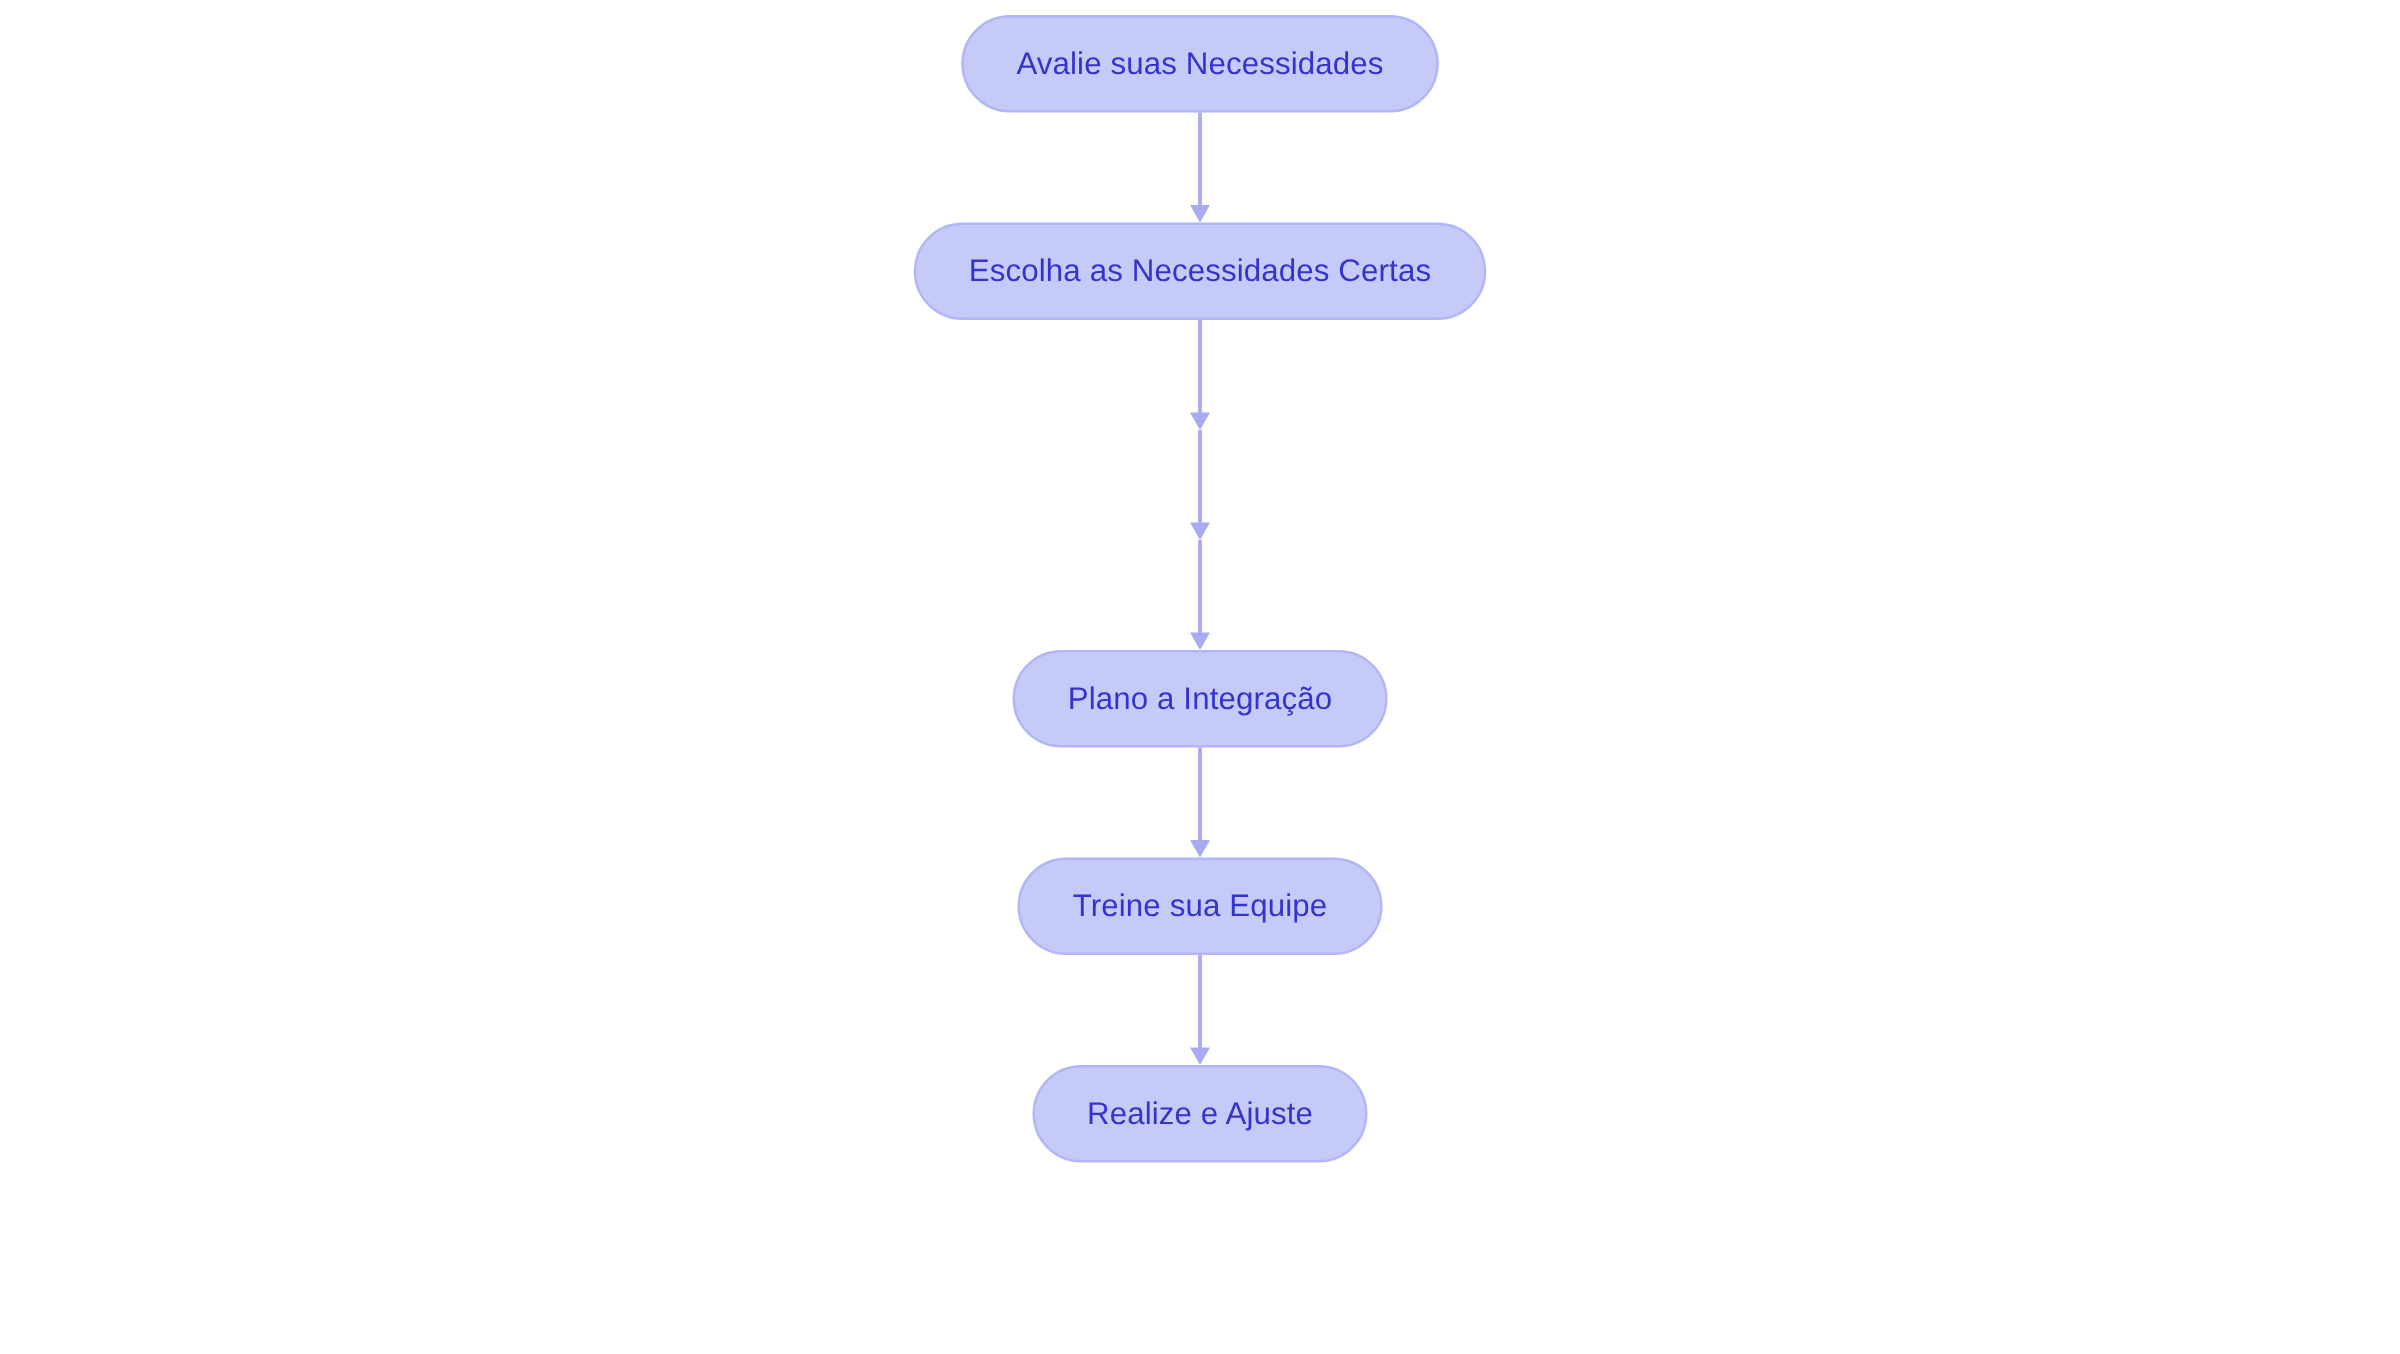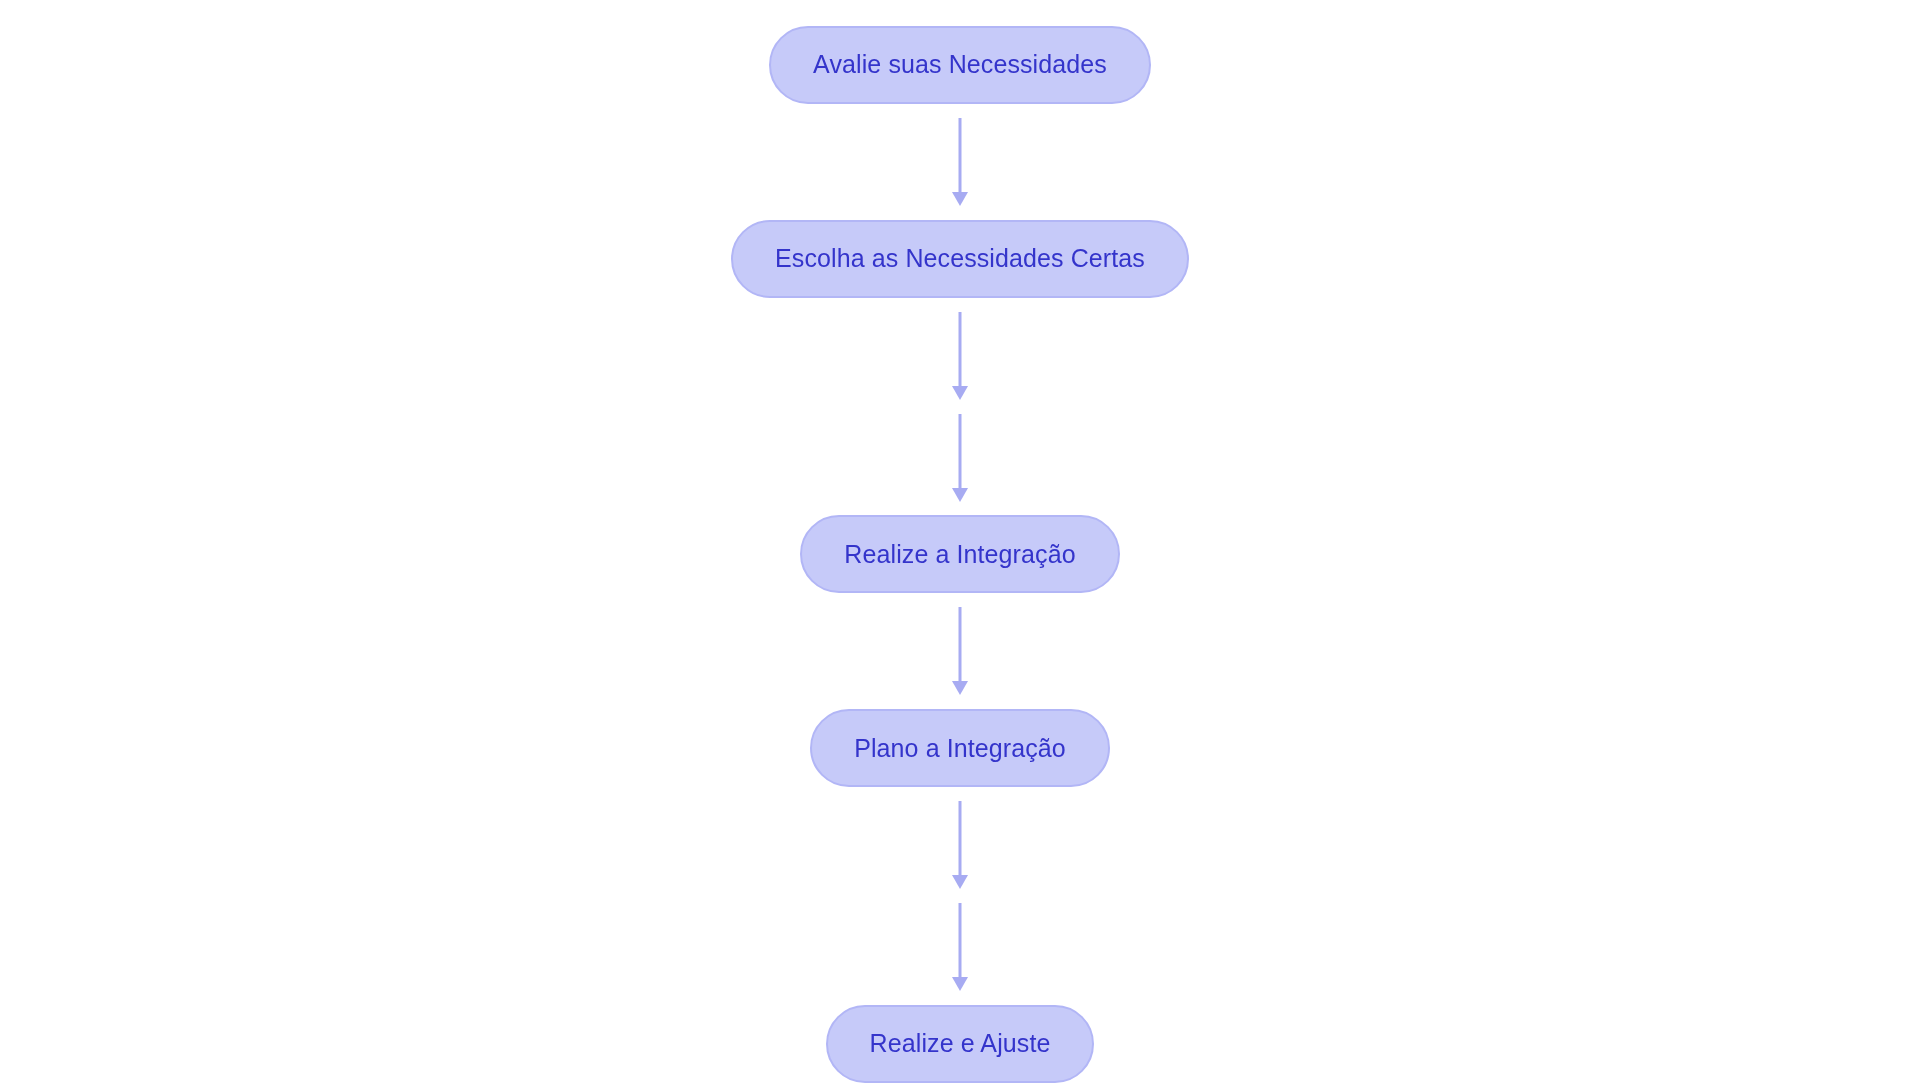--- a/index.html
+++ b/index.html
@@ -24,21 +24,21 @@
 
   .flow-column {
     position: absolute;
     left: 0;
     top: 0;
     width: 1920px;
     height: 1083px;
     display: flex;
     flex-direction: column;
     align-items: center;
-    justify-content: space-between;
+    justify-content: flex-start;
     border-radius: 31px;
   }
 
   
   .node {
     box-sizing: border-box;
     display: flex;
     align-items: center;
     justify-content: center;
     background: #c6caf9;
@@ -115,38 +115,38 @@
       <div class="stem"></div>
       <div class="head"></div>
     </div>
 
 
     <div class="connector">
       <div class="stem"></div>
       <div class="head"></div>
     </div>
 
-    <div class="node">
-      <span class="node-label">Realize a Integração</span>
-    </div>
 
     <div class="connector">
       <div class="stem"></div>
       <div class="head"></div>
     </div>
 
     <div class="node">
       <span class="node-label">Plano a Integração</span>
     </div>
 
     <div class="connector">
       <div class="stem"></div>
       <div class="head"></div>
     </div>
 
+    <div class="node">
+      <span class="node-label">Treine sua Equipe</span>
+    </div>
 
     <div class="connector">
       <div class="stem"></div>
       <div class="head"></div>
     </div>
 
     <div class="node">
       <span class="node-label">Realize e Ajuste</span>
     </div>
 

